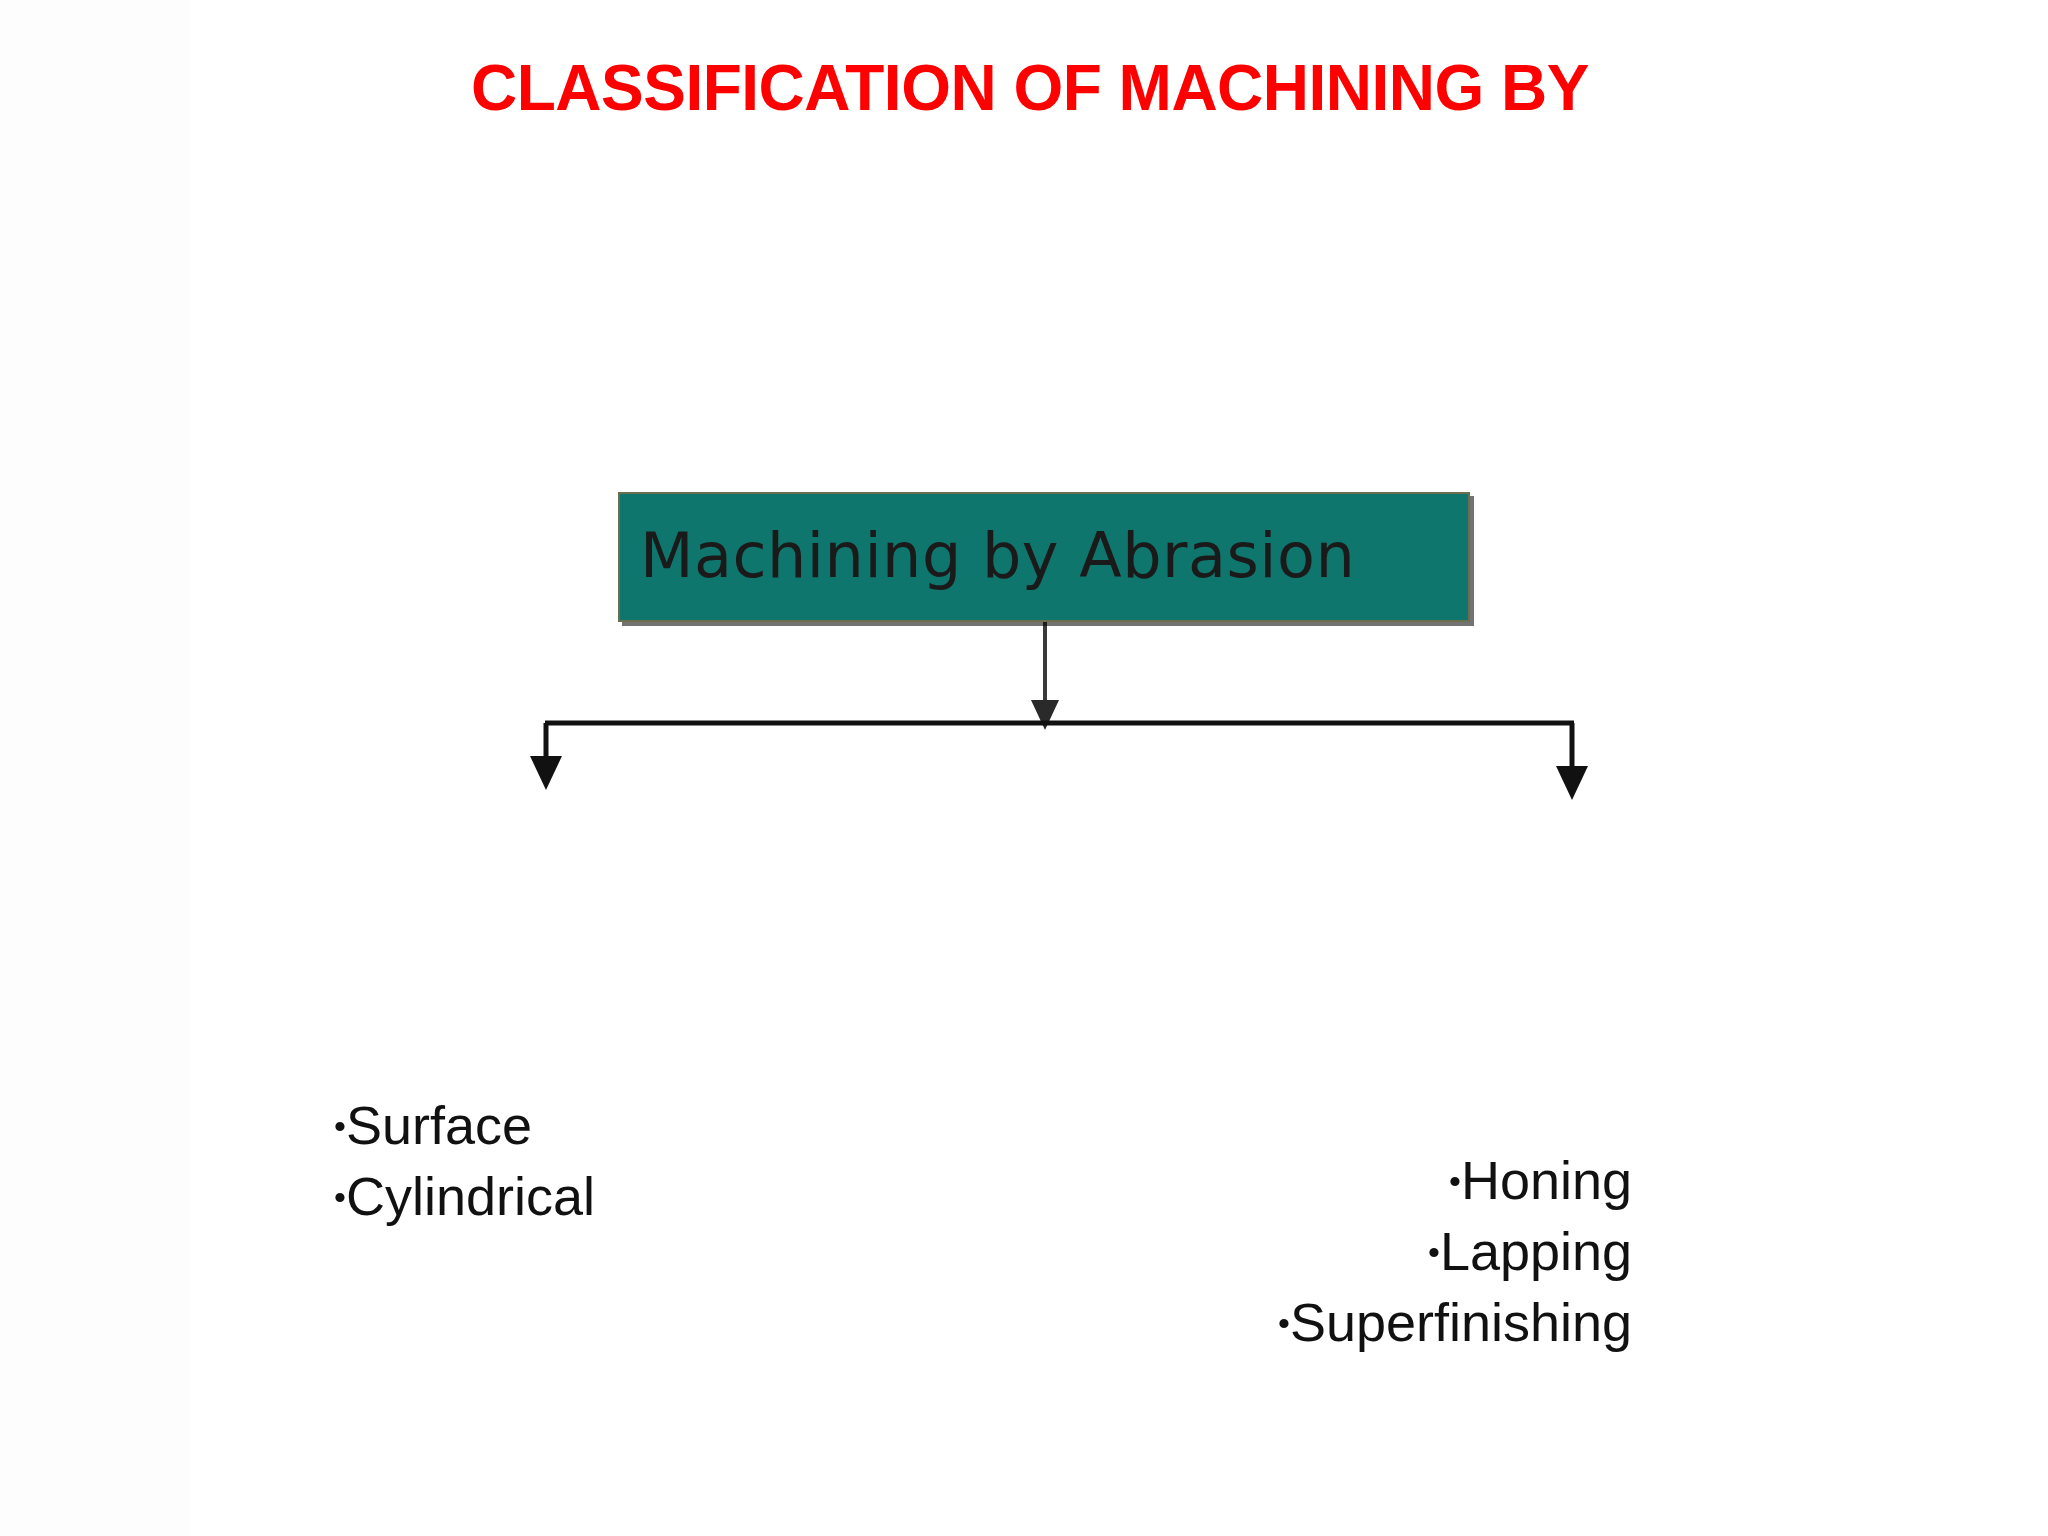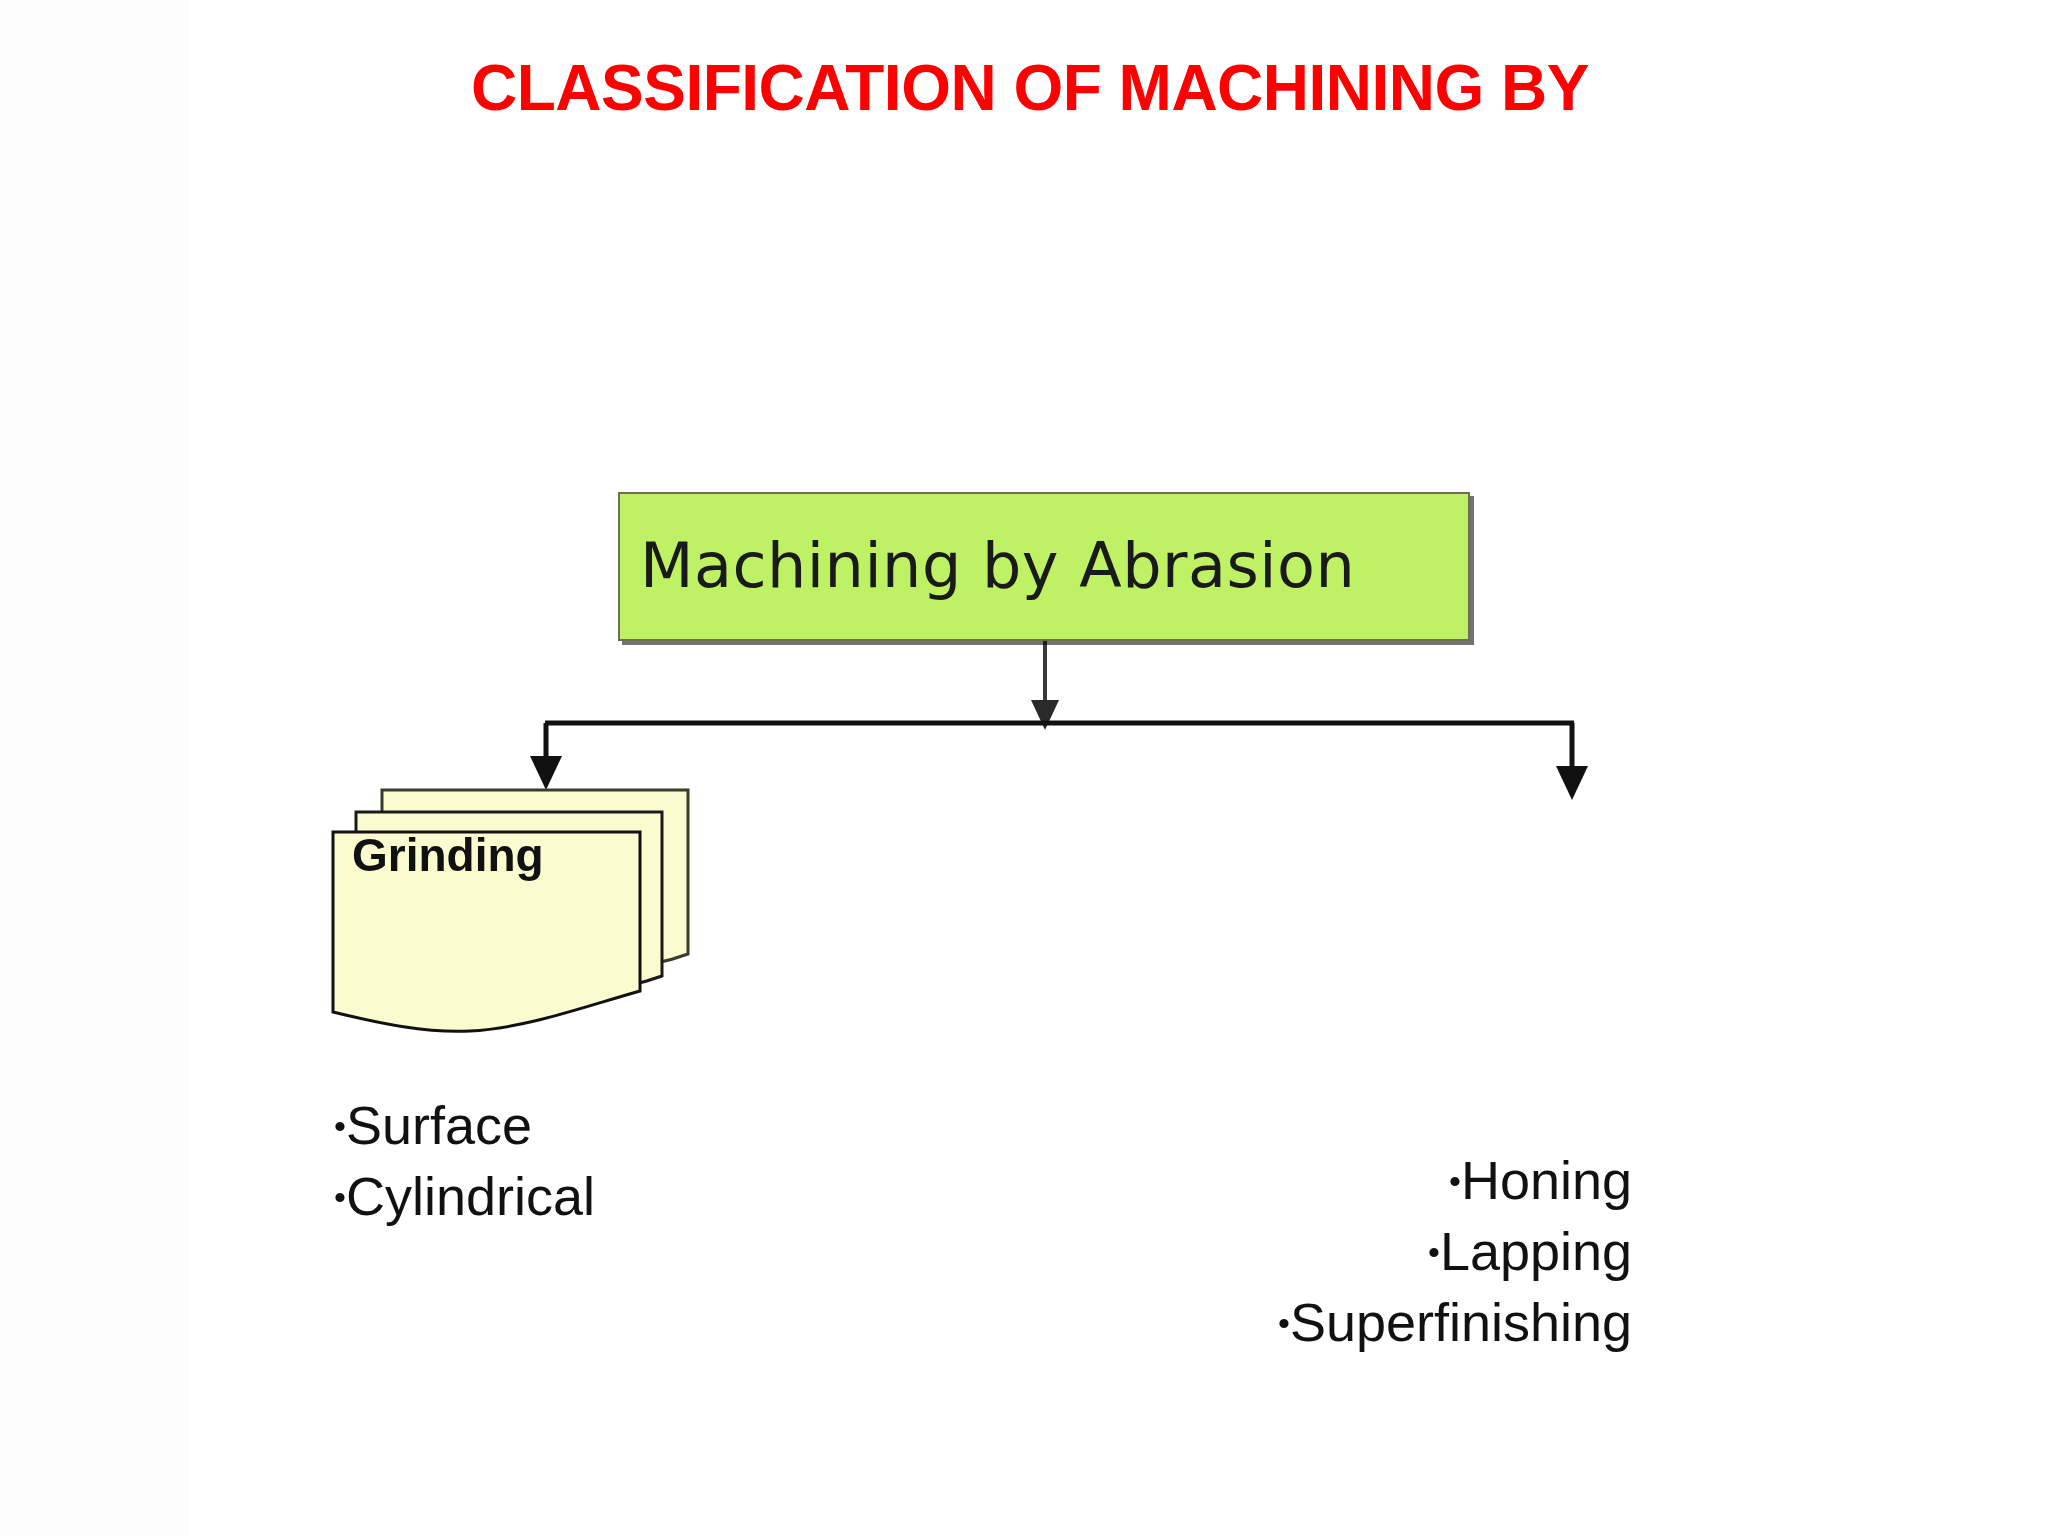--- a/index.html
+++ b/index.html
@@ -40,22 +40,22 @@
     letter-spacing: -0.5px;
   }
   #title-block .tline { display: block; white-space: nowrap; }
 
   
   #root-box {
     position: absolute;
     left: 618px;
     top: 492px;
     width: 852px;
-    height: 149px;
-    background: #bef264;
+    height: 130px;
+    background: #0f766e;
     border: 2px solid #6d6d50;
     box-sizing: border-box;
     box-shadow: 4px 4px 0 rgba(0,0,0,0.55);
   }
   #root-box .root-label {
     position: absolute;
     left: 20px;
     top: 50%;
     transform: translateY(-52%);
     font-family: "DejaVu Sans", sans-serif;
@@ -141,33 +141,20 @@
     <polygon points="546,790 530,756 562,756" fill="#111111"></polygon>
 
     <line x1="1572" y1="723" x2="1572" y2="778" stroke="#111111" stroke-width="5"></line>
     <polygon points="1572,800 1556,766 1588,766" fill="#111111"></polygon>
   </svg>
 
   <div id="root-box">
     <span class="root-label">Machining by Abrasion</span>
   </div>
 
-  <div class="stack" id="stack-grinding">
-    <svg width="380" height="250" viewBox="0 0 380 250">
-
-      <path d="M52 4 L358 4 L358 168 Q310 186 258 180 Q204 174 154 186 L52 186 Z" fill="#fbfbd0" stroke="#3b3b2e" stroke-width="3"></path>
-
-      <path d="M26 26 L332 26 L332 190 Q284 208 232 202 Q178 196 128 208 L26 208 Z" fill="#fbfbd0" stroke="#1a1a1a" stroke-width="3"></path>
-
-      <path d="M3 46 L310 46 L310 205
-               C 250 222 196 242 140 245
-               C 96 247 52 238 3 226 Z" fill="#fbfbd0" stroke="#111111" stroke-width="3"></path>
-    </svg>
-    <span class="stack-label">Grinding</span>
-  </div>
 
 
   <div class="bullet-list" id="list-grinding">
     <span class="bullet-row">
       <span class="bullet-dot">•</span><span class="bullet-text">Surface</span>
     </span>
     <span class="bullet-row">
       <span class="bullet-dot">•</span><span class="bullet-text">Cylindrical</span>
     </span>
   </div>

